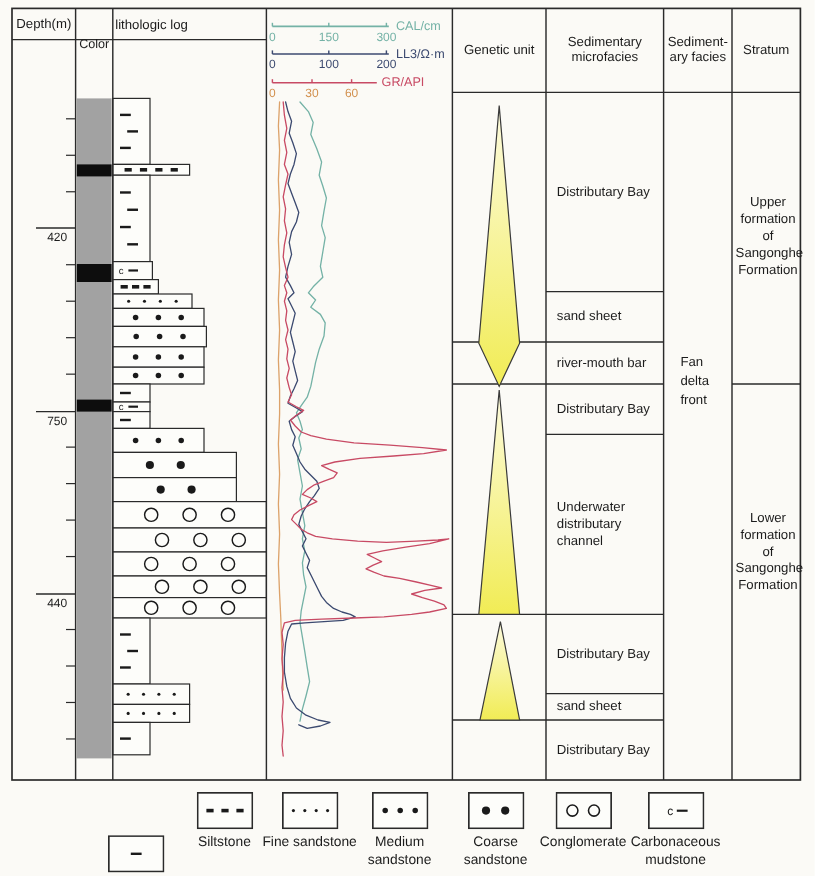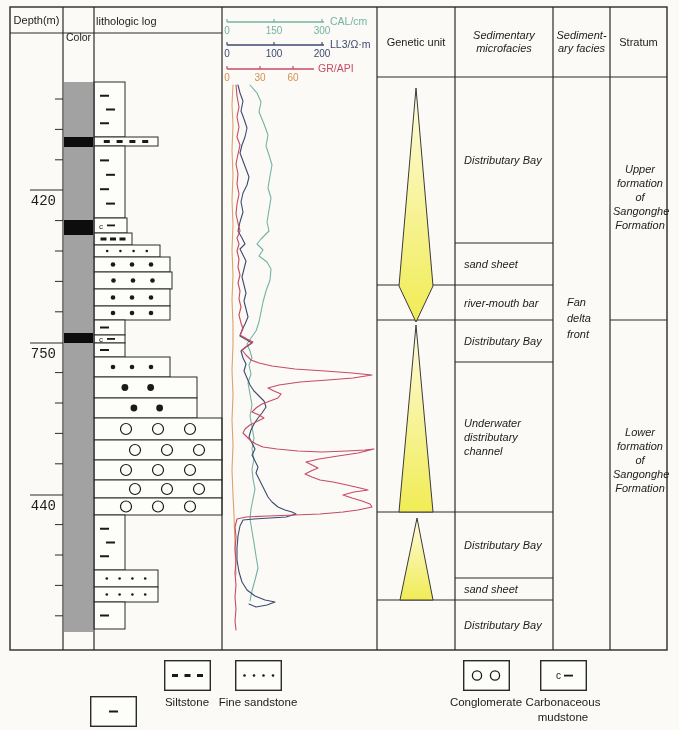--- a/index.html
+++ b/index.html
@@ -1,35 +1,35 @@
 <!DOCTYPE html>
 <html><head>
 <meta charset="utf-8">
 <style>
   html,body{margin:0;padding:0;background:#ffffff;}
   #sheet{position:relative;width:679px;height:730px;background:#fbfaf6;
          font-family:"Liberation Sans",sans-serif;color:#1c1c1c;overflow:hidden;}
   #log-svg{position:absolute;left:0;top:0;}
   .lbl{position:absolute;font-size:11px;line-height:13px;border-radius:10px;}
-  .pre{white-space:pre-line;font-style:italic;}
+  .pre{white-space:pre-line;}
   .ctr{display:flex;align-items:center;justify-content:center;text-align:center;}
   .hdr{font-size:11px;}
   #hdr-depth{left:10px;top:8px;width:53px;height:25px;}
   #hdr-color{left:63px;top:8px;width:31px;height:25px;font-size:10.5px;margin-top:17px;}
   #hdr-litho{left:96px;top:15px;width:120px;}
   #hdr-genetic{left:377px;top:7px;width:78px;height:70px;}
   #hdr-micro{left:455px;top:7px;width:98px;height:70px;}
   #hdr-facies{left:553px;top:7px;width:57px;height:70px;}
   #hdr-stratum{left:610px;top:7px;width:57px;height:70px;}
   .mf-lbl{position:absolute;left:464px;width:90px;font-size:11px;line-height:14px;}
   #facies-lbl{left:567px;top:282px;line-height:16px;margin-top:12px;}
   .strat{left:613px;width:54px;line-height:14px;text-align:center;}
   #strat-upper{top:162px;}
   #strat-lower{top:425px;}
-  .depth-lbl{position:absolute;left:20px;width:36px;text-align:right;font-size:14px;font-family:Liberation Mono, monospace;}
+  .depth-lbl{position:absolute;left:20px;width:36px;text-align:right;font-size:10px;}
   #legend{position:absolute;left:0;top:655px;width:679px;height:75px;}
   .leg-item{position:absolute;width:90px;text-align:center;}
   .leg-box{display:block;margin:0 auto;}
   .leg-lbl{font-size:11.5px;line-height:15px;margin-top:4px;}
 </style>
 </head>
 <body>
 
 <div id="sheet">
   <svg id="log-svg" width="679" height="730">
@@ -323,20 +323,37 @@
       <div class="leg-item" style="left: 213px; top: 5px;">
         <svg width="47" height="31" class="leg-box">
           <rect x="0.7" y="0.7" width="45.6" height="29.6" fill="#fdfdfa" stroke="#2a2a2a" stroke-width="1.4"></rect>
           <circle cx="9.5" cy="15.5" r="1.3" fill="#1a1a1a"></circle>
           <circle cx="19" cy="15.5" r="1.3" fill="#1a1a1a"></circle>
           <circle cx="28.5" cy="15.5" r="1.3" fill="#1a1a1a"></circle>
           <circle cx="38" cy="15.5" r="1.3" fill="#1a1a1a"></circle>
         </svg>
         <div class="leg-lbl">Fine sandstone</div>
       </div>
+      <div class="leg-item" style="left: 288px; top: 5px;">
+        <svg width="47" height="31" class="leg-box">
+          <rect x="0.7" y="0.7" width="45.6" height="29.6" fill="#fdfdfa" stroke="#2a2a2a" stroke-width="1.4"></rect>
+          <circle cx="11" cy="15.5" r="2.3" fill="#1a1a1a"></circle>
+          <circle cx="23.5" cy="15.5" r="2.3" fill="#1a1a1a"></circle>
+          <circle cx="36" cy="15.5" r="2.3" fill="#1a1a1a"></circle>
+        </svg>
+        <div class="leg-lbl">Medium sandstone</div>
+      </div>
+      <div class="leg-item" style="left: 368px; top: 5px;">
+        <svg width="47" height="31" class="leg-box">
+          <rect x="0.7" y="0.7" width="45.6" height="29.6" fill="#fdfdfa" stroke="#2a2a2a" stroke-width="1.4"></rect>
+          <circle cx="15" cy="15.5" r="3.4" fill="#1a1a1a"></circle>
+          <circle cx="31" cy="15.5" r="3.4" fill="#1a1a1a"></circle>
+        </svg>
+        <div class="leg-lbl">Coarse sandstone</div>
+      </div>
       <div class="leg-item" style="left: 441px; top: 5px;">
         <svg width="47" height="31" class="leg-box">
           <rect x="0.7" y="0.7" width="45.6" height="29.6" fill="#fdfdfa" stroke="#2a2a2a" stroke-width="1.4"></rect>
           <circle cx="14" cy="15.5" r="4.6" fill="none" stroke="#1a1a1a" stroke-width="1.3"></circle>
           <circle cx="32" cy="15.5" r="4.6" fill="none" stroke="#1a1a1a" stroke-width="1.3"></circle>
         </svg>
         <div class="leg-lbl">Conglomerate</div>
       </div>
       <div class="leg-item" style="left: 518px; top: 5px;">
         <svg width="47" height="31" class="leg-box">

